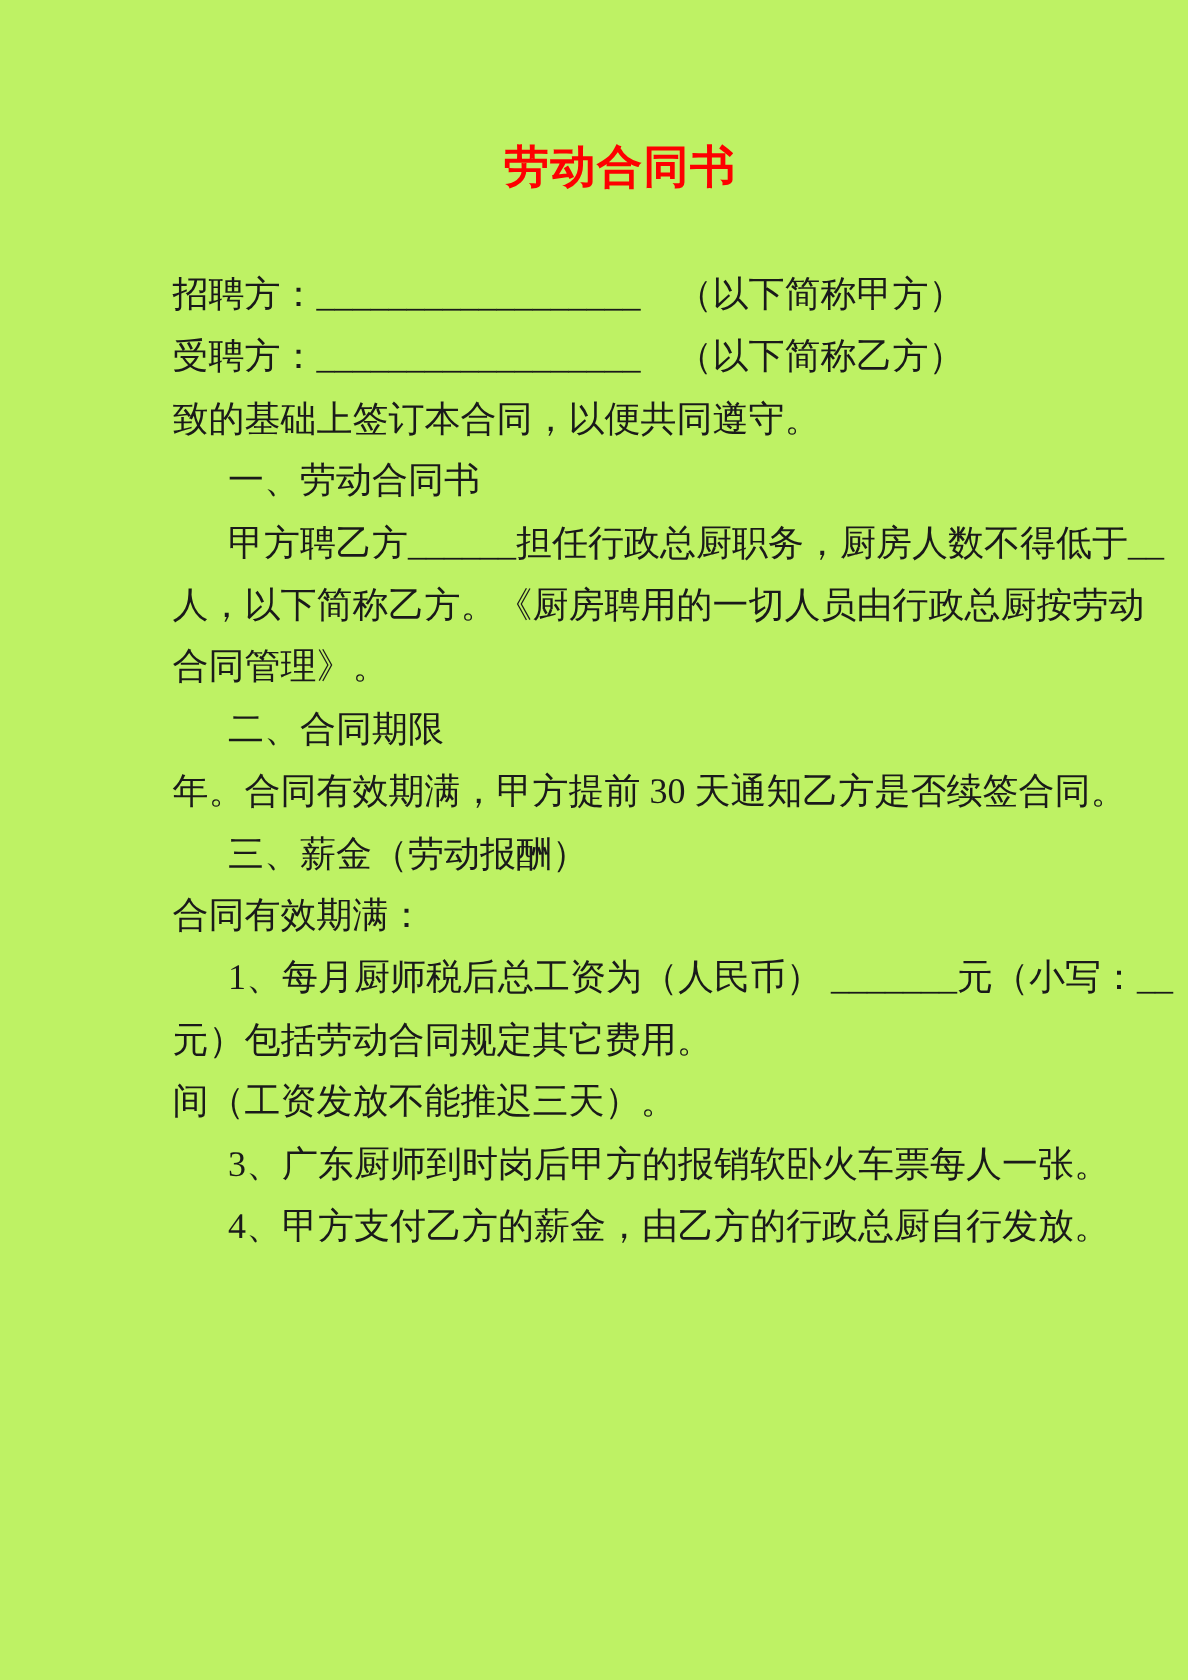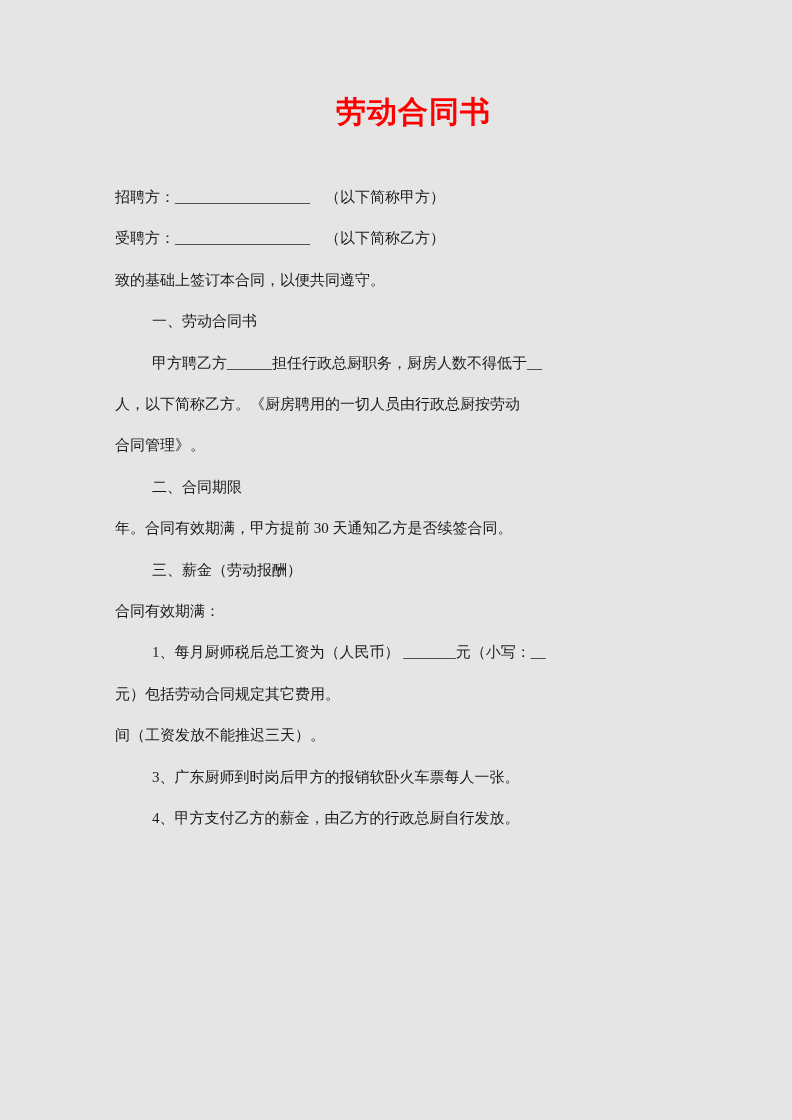--- a/index.html
+++ b/index.html
@@ -12,35 +12,35 @@
     height: 1120px;
     font-family: "Liberation Serif", "DejaVu Serif", serif;
     color: #1a1a1a;
     overflow: hidden;
   }
   .page {
     box-sizing: border-box;
     width: 792px;
     height: 1120px;
     padding: 90px 80px 0 115px;
-    background: #e5e5e5;
+    background: #bef264;
   }
   .doc-title {
     font-size: 30px;
     font-weight: bold;
     line-height: 44px;
     text-align: center;
     margin: 0 0 43px 0;
     letter-spacing: 1px;
   }
   .contract-body {
     margin: 0;
   }
   .line {
-    font-size: 15px;
+    font-size: 24px;
     line-height: 41.4px;
     white-space: pre;
     margin: 0;
   }
   .line.indent {
     padding-left: 37px;
   }
 </style>
 </head>
 <body style="color: rgb(26, 26, 26);">

